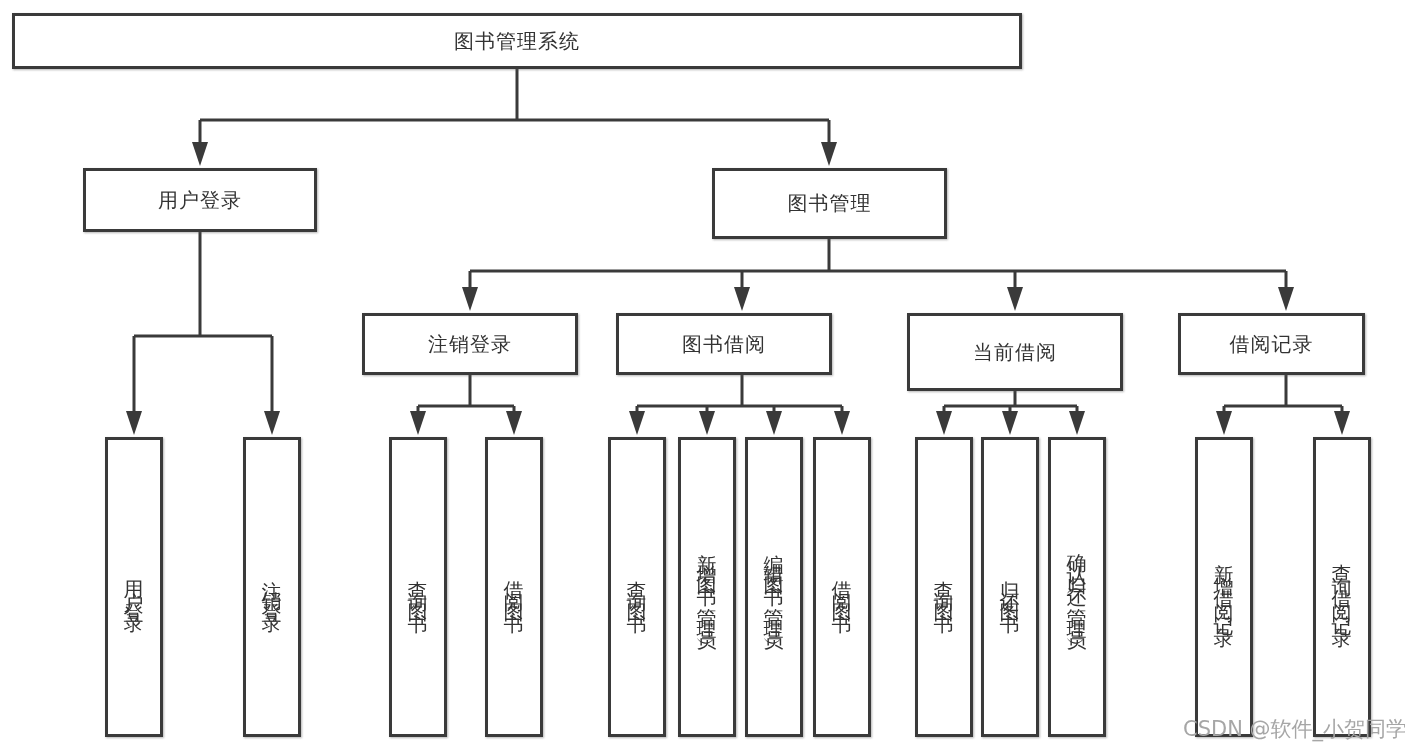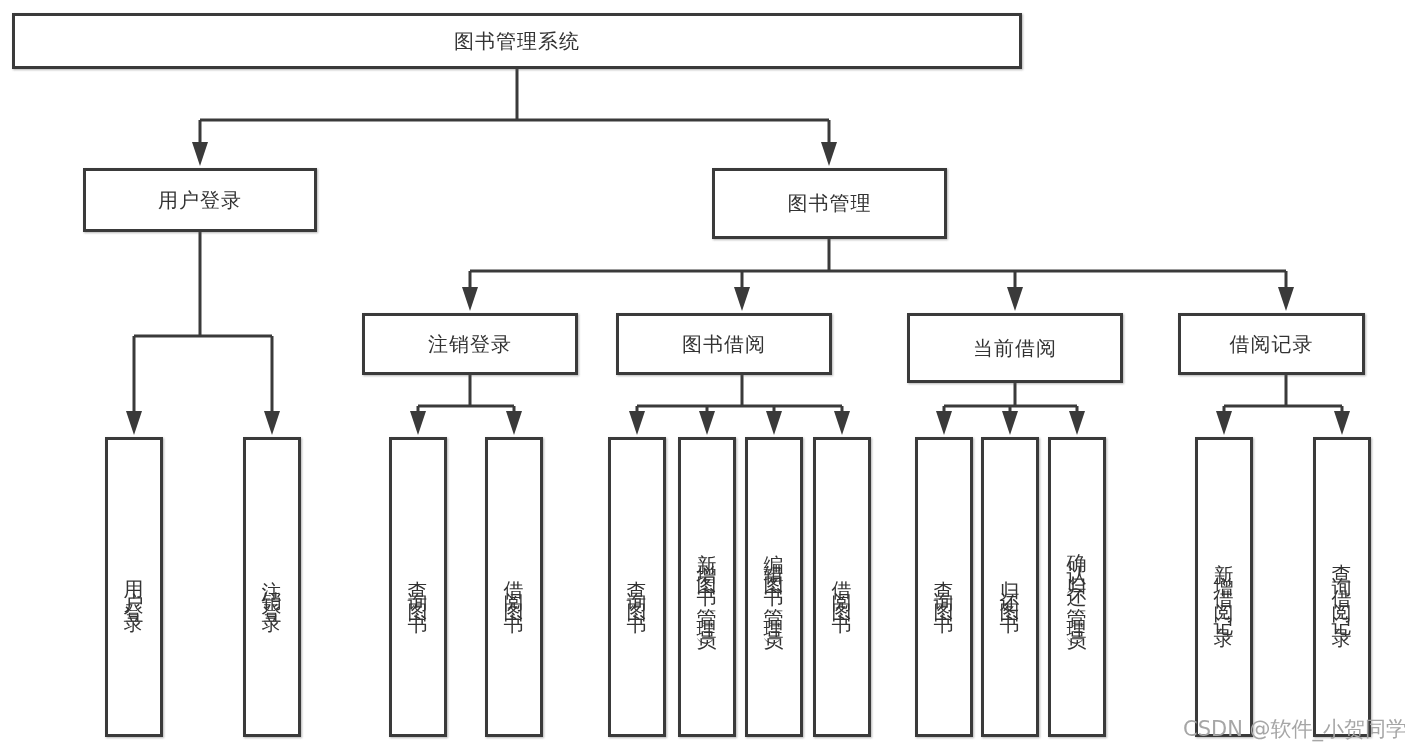--- a/index.html
+++ b/index.html
@@ -76,21 +76,21 @@
   <div class="box" style="left:712px;top:168px;width:235px;height:71px">
     <span class="hlabel">图书管理</span>
   </div>
 
   <div class="box" style="left:362px;top:313px;width:216px;height:62px">
     <span class="hlabel">注销登录</span>
   </div>
   <div class="box" style="left:616px;top:313px;width:216px;height:62px">
     <span class="hlabel">图书借阅</span>
   </div>
-  <div class="box" style="left:907px;top:313px;width:216px;height:70px">
+  <div class="box" style="left:907px;top:313px;width:216px;height:78px">
     <span class="hlabel">当前借阅</span>
   </div>
   <div class="box" style="left:1178px;top:313px;width:187px;height:62px">
     <span class="hlabel">借阅记录</span>
   </div>
 
   <div class="box leaf" style="left:105px">
     <span class="vlabel">用户登录</span>
   </div>
   <div class="box leaf" style="left:243px">

